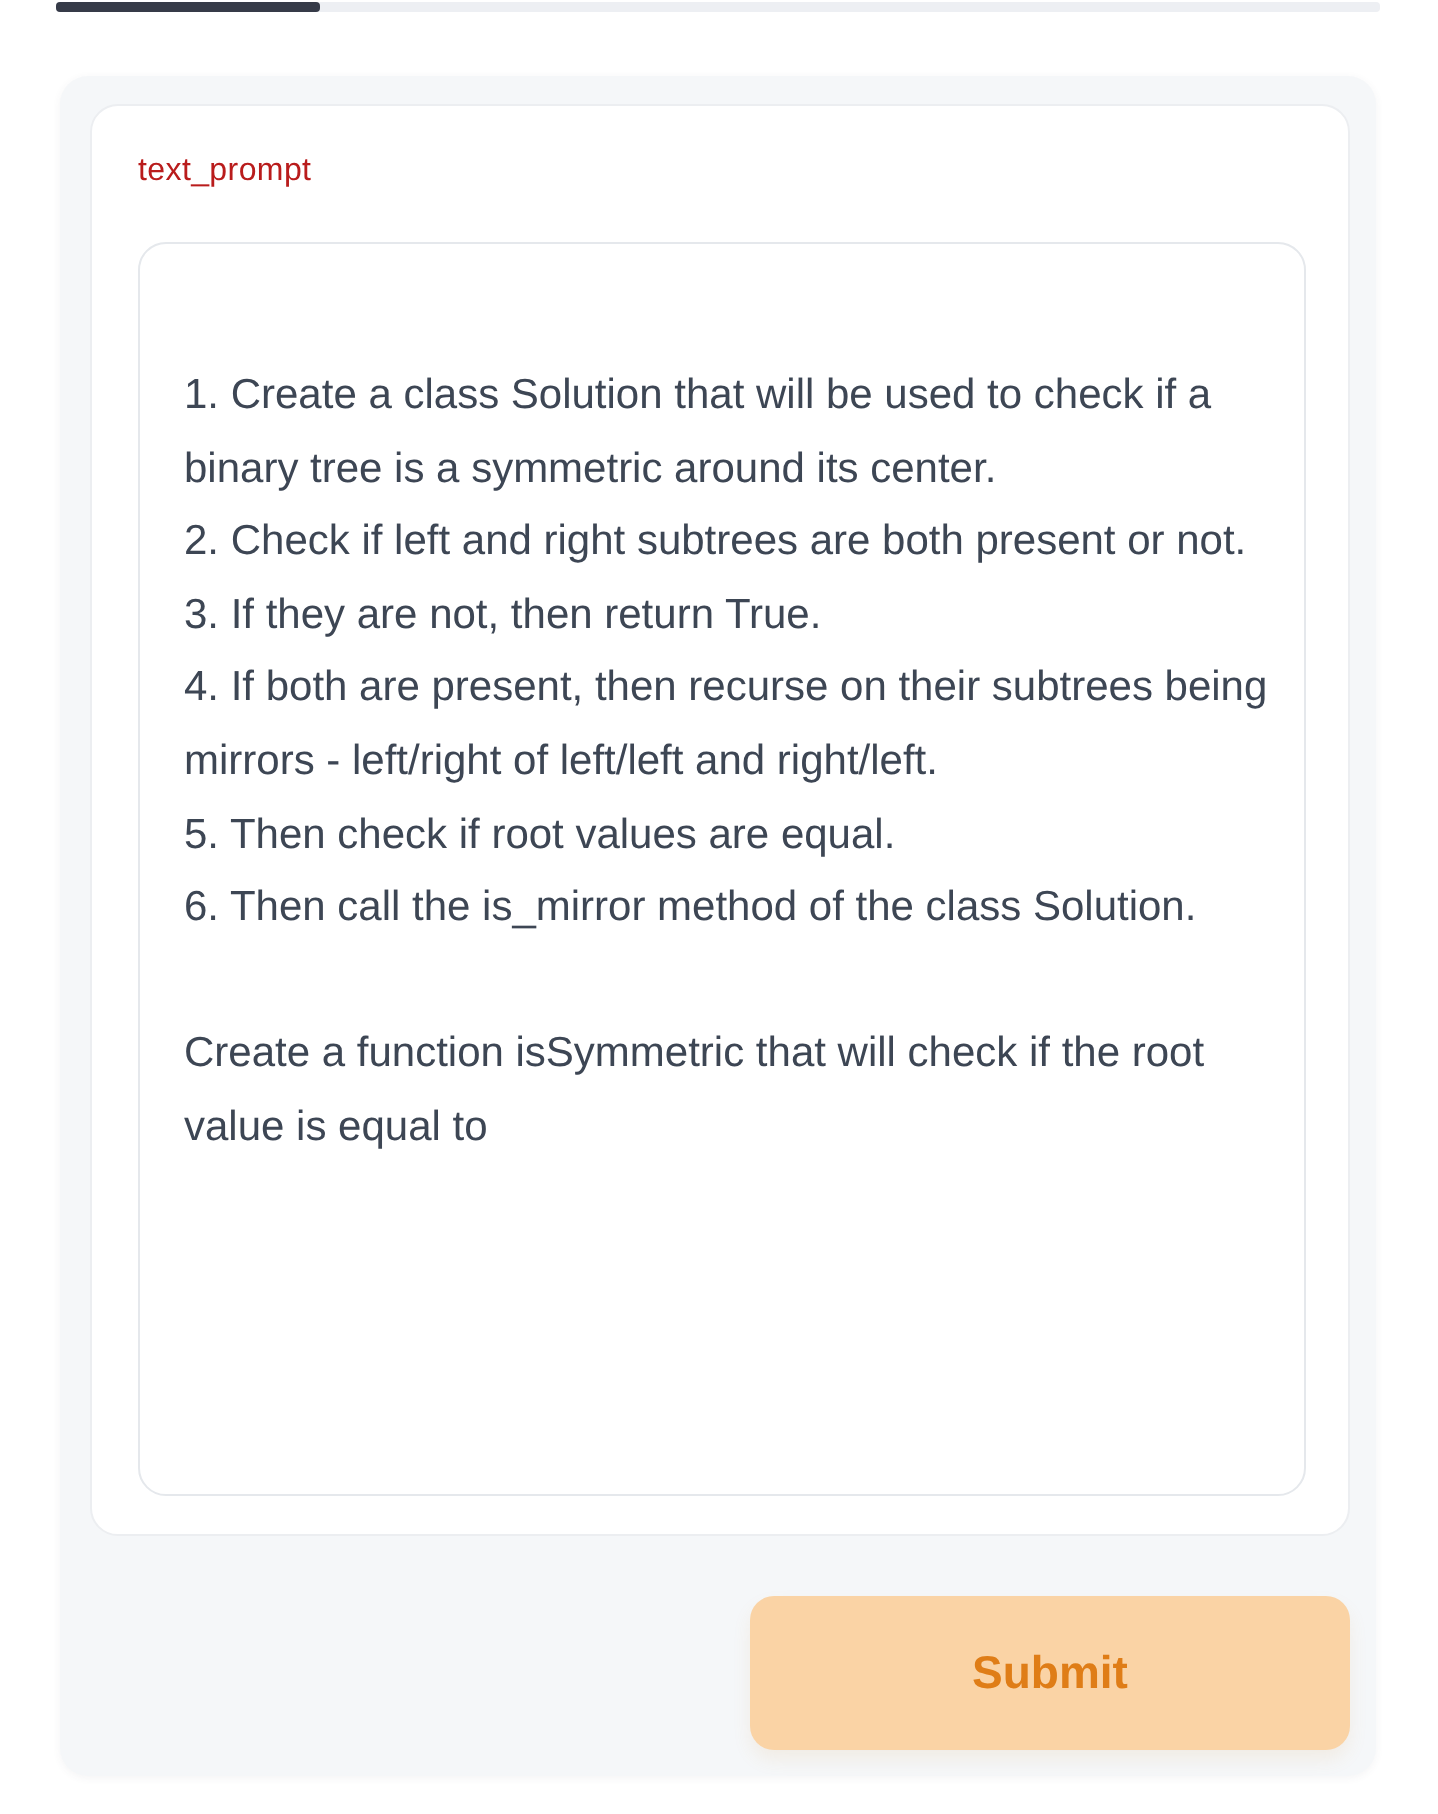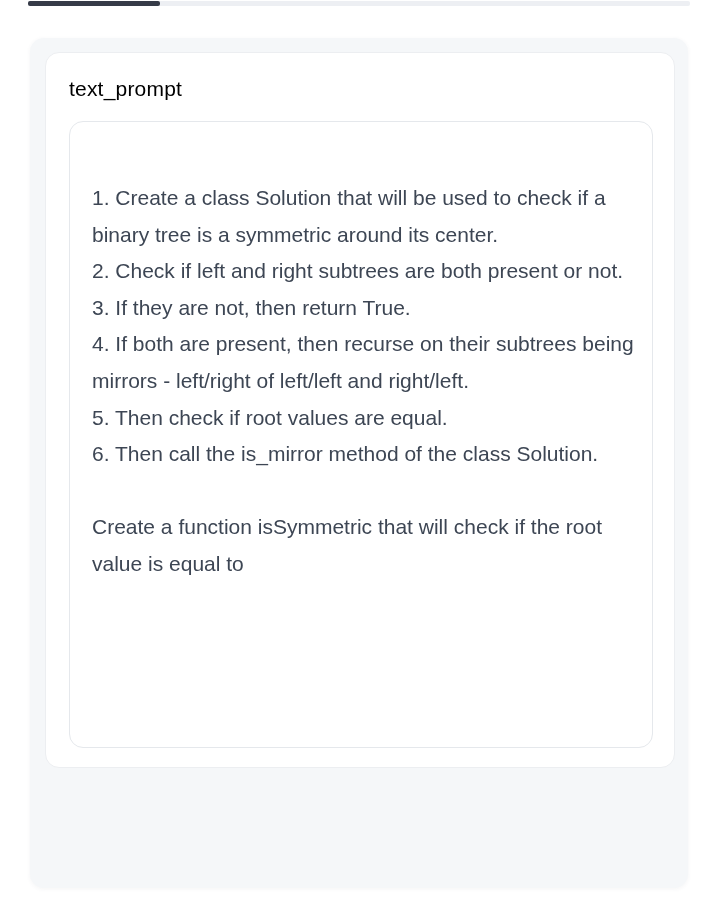--- a/index.html
+++ b/index.html
@@ -43,22 +43,22 @@
     left: 15px; top: 14px;
     width: 630px; height: 716px;
     background: #ffffff;
     border: 1px solid #eceef1;
     border-radius: 14px;
   }
 
   .field-label {
     position: absolute;
     left: 23px; top: 24px;
-    font-size: 21px;
-    color: #000000;
+    font-size: 16px;
+    color: #b91c1c;
     letter-spacing: 0.2px;
   }
 
   .text-box {
     position: absolute;
     left: 23px; top: 68px;
     width: 584px; height: 627px;
     background: #ffffff;
     border: 1.5px solid #e5e8ec;
     border-radius: 14px;
@@ -113,13 +113,14 @@
 2. Check if left and right subtrees are both present or not.
 3. If they are not, then return True.
 4. If both are present, then recurse on their subtrees being mirrors - left/right of left/left and right/left.
 5. Then check if root values are equal.
 6. Then call the is_mirror method of the class Solution.
 
 Create a function isSymmetric that will check if the root value is equal to</div>
   </div>
 
 
+  <button class="btn btn-submit">Submit</button>
 </div>
 
 </body></html>

